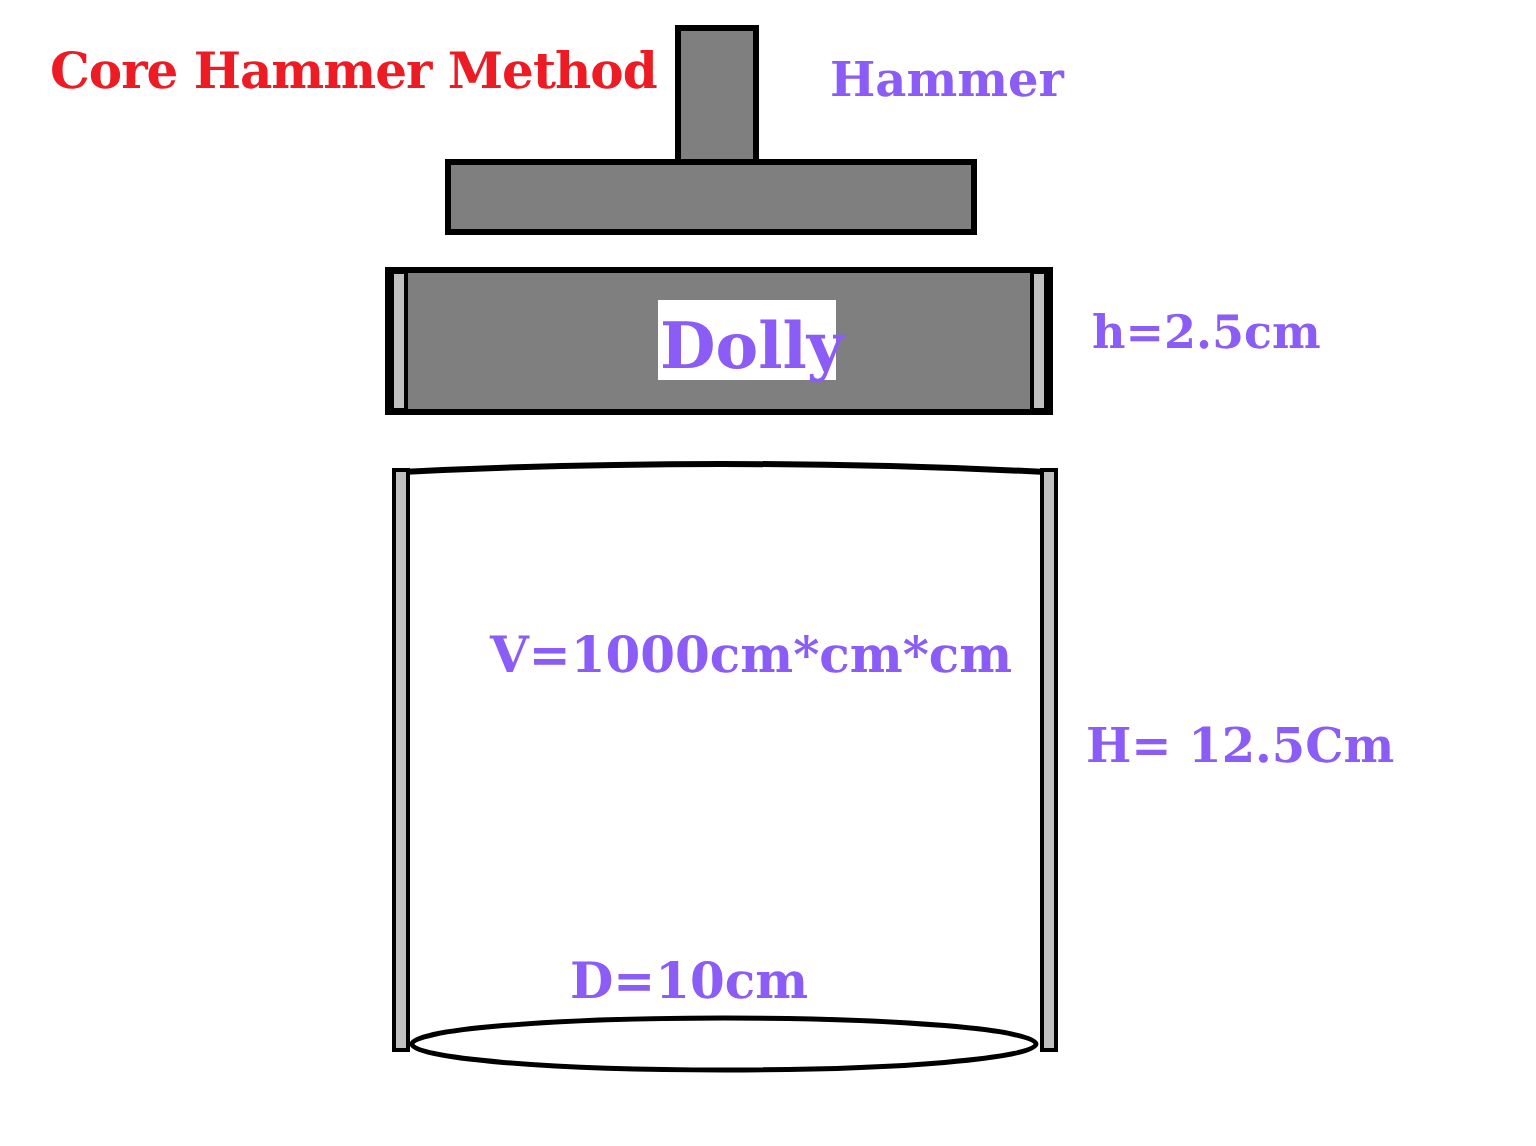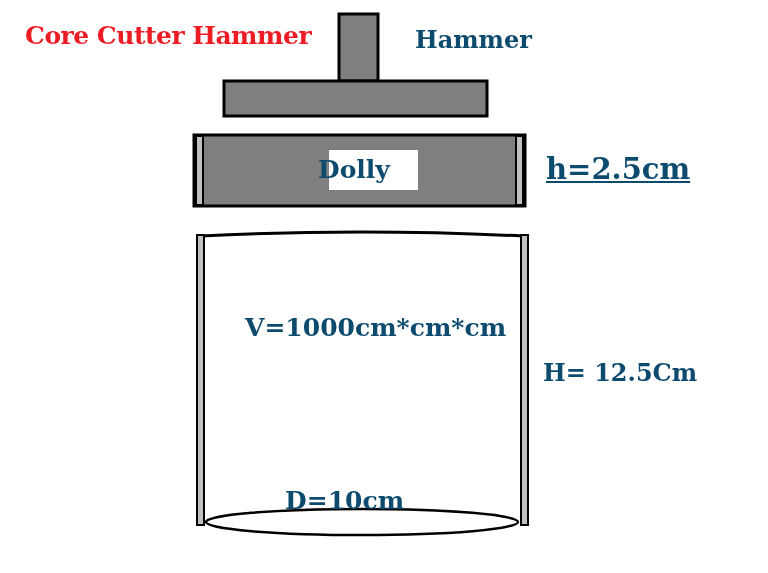--- a/index.html
+++ b/index.html
@@ -1,26 +1,26 @@
 <!DOCTYPE html>
 <html><head>
 <meta charset="utf-8">
 <style>
   html, body { margin: 0; padding: 0; background: #ffffff; }
   body { width: 768px; height: 573px; position: relative; overflow: hidden;
          font-family: "DejaVu Serif", "Liberation Serif", serif; }
-  .lbl { position: absolute; font-weight: bold; color: #0c4a6e; white-space: nowrap; line-height: 1; }
+  .lbl { position: absolute; font-weight: bold; color: #8b5cf6; white-space: nowrap; line-height: 1; }
   .title { color: #ed1c24; font-size: 25px; left: 25px; top: 23px; letter-spacing: -0.5px; }
   .hammer-lbl { font-size: 24px; left: 415px; top: 28px; }
   .dolly-lbl-box { position: absolute; left: 329px; top: 150px; width: 89px; height: 40px; background: #ffffff; }
-  .dolly-lbl { font-size: 25px; left: 318px; top: 157px; }
-  .h-lbl { font-size: 29px; left: 546px; top: 155px; text-decoration: underline; }
+  .dolly-lbl { font-size: 32px; left: 330px; top: 157px; }
+  .h-lbl { font-size: 23px; left: 546px; top: 155px; }
   .v-lbl { font-size: 25px; left: 245px; top: 315px; }
   .H-lbl { font-size: 24px; left: 543px; top: 361px; text-align: right; }
-  .d-lbl { font-size: 25px; left: 285px; top: 488px; }
+  .d-lbl { font-size: 25px; left: 285px; top: 478px; }
   svg.diagram { position: absolute; left: 0; top: 0; }
 </style>
 </head>
 <body>
 
 <svg class="diagram" width="768" height="573" viewBox="0 0 768 573">
 
   <rect x="339" y="14" width="39" height="67" fill="#7f7f7f" stroke="#000" stroke-width="3"></rect>
 
   <rect x="224" y="81" width="263" height="35" fill="#7f7f7f" stroke="#000" stroke-width="3"></rect>
@@ -31,20 +31,20 @@
   <rect x="516" y="136" width="7" height="69" fill="#c0c0c0" stroke="#000" stroke-width="2"></rect>
 
   <path d="M201,236 Q360,228 523,236" fill="none" stroke="#000" stroke-width="3"></path>
 
   <rect x="197" y="235" width="7" height="290" fill="#c0c0c0" stroke="#000" stroke-width="2"></rect>
   <rect x="521" y="235" width="7" height="290" fill="#c0c0c0" stroke="#000" stroke-width="2"></rect>
 
   <ellipse cx="362" cy="522" rx="156" ry="13" fill="#ffffff" stroke="#000" stroke-width="2.5"></ellipse>
 </svg>
 
-<div class="lbl title">Core Cutter Hammer</div>
+<div class="lbl title">Core Hammer Method</div>
 <div class="lbl hammer-lbl">Hammer</div>
 <div class="dolly-lbl-box"></div>
 <div class="lbl dolly-lbl">Dolly</div>
 <div class="lbl h-lbl">h=2.5cm</div>
 <div class="lbl v-lbl">V=1000cm*cm*cm</div>
 <div class="lbl H-lbl">H= 12.5Cm</div>
 <div class="lbl d-lbl">D=10cm</div>
 
 </body></html>

